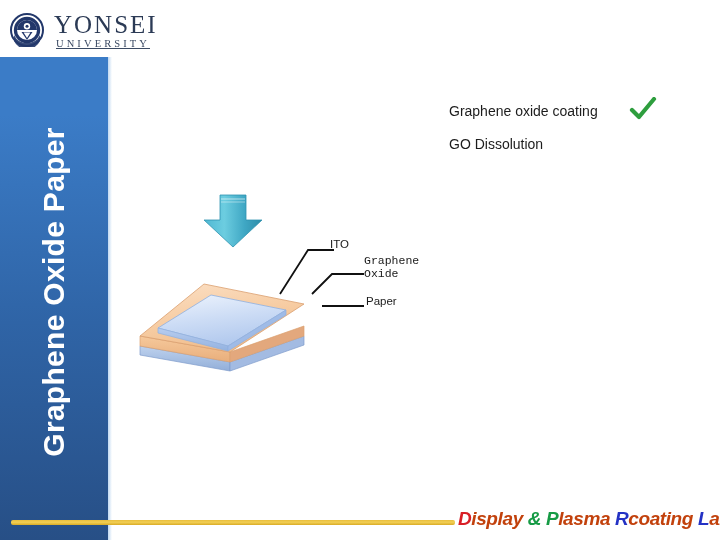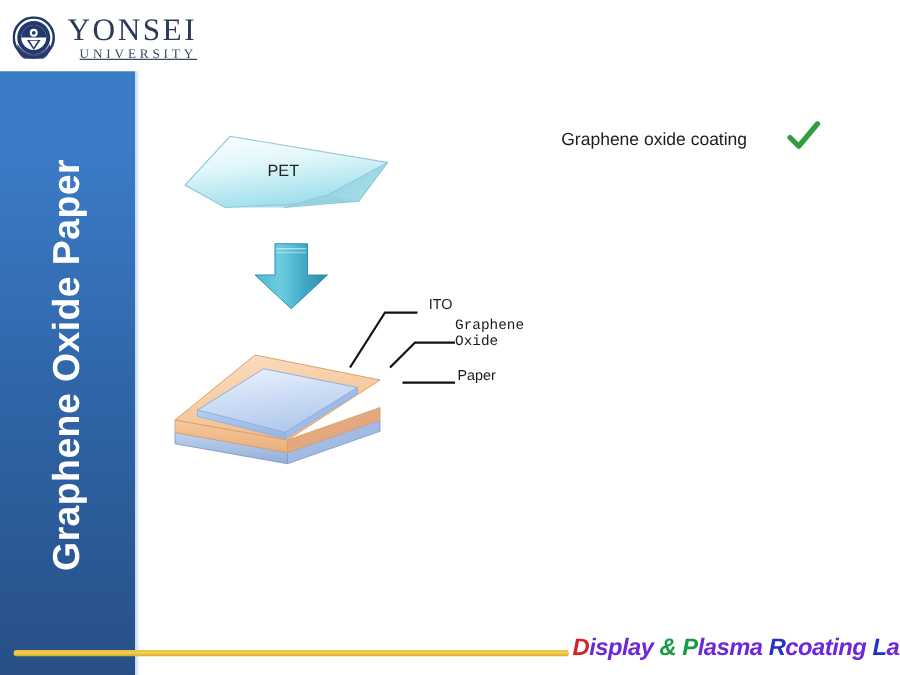--- a/index.html
+++ b/index.html
@@ -18,21 +18,20 @@
     overflow: hidden;
   }
 
   
   #uni-logo {
     position: absolute;
     left: 10px;
     top: 12px;
     width: 240px;
     height: 40px;
-    text-align: right;
   }
   #uni-logo .seal {
     position: absolute;
     left: 0;
     top: 1px;
     width: 34px;
     height: 34px;
   }
   #uni-logo .wordmark {
     position: absolute;
@@ -133,21 +132,21 @@
     width: 200px;
     height: 90px;
   }
   .callout-label {
     position: absolute;
     font-size: 11.5px;
     color: #1a1a1a;
     line-height: 13px;
     white-space: pre-line;
   }
-  #label-ito   { left: 343px; top: 238px; }
+  #label-ito   { left: 330px; top: 238px; }
   #label-go    { left: 364px; top: 254px; font-family: Liberation Mono, monospace; }
   #label-glass { left: 366px; top: 295px; }
 
   
   #tasklist {
     position: absolute;
     left: 449px;
     top: 103px;
     width: 260px;
   }
@@ -203,21 +202,21 @@
     letter-spacing: -0.4px;
     white-space: nowrap;
     line-height: 28px;
   }
   #footer-logo span { display: inline; }
   .fl-d { color: #d81f26; }
   .fl-p { color: #169b45; }
   .fl-amp { color: #169b45; }
   .fl-r { color: #2432c4; }
   .fl-l { color: #2432c4; }
-  .fl-dark { color: #6d28d9; }
+  .fl-dark { color: #c2410c; }
 </style>
 </head>
 <body>
 
 <div id="slide">
 
   <div id="uni-logo">
     <svg class="seal" viewBox="0 0 34 34">
       <circle cx="17" cy="17" r="16" fill="#ffffff" stroke="#22376a" stroke-width="2"></circle>
       <circle cx="17" cy="17" r="13.2" fill="#22376a"></circle>
@@ -232,39 +231,20 @@
     <div class="wordmark">
       <span class="wm-main">YONSEI</span>
       <span class="wm-sub">UNIVERSITY</span>
     </div>
   </div>
 
   <div id="sidebar">
     <div id="sidebar-title">Graphene Oxide Paper</div>
   </div>
 
-  <div id="pet-group">
-    <svg width="180" height="68" viewBox="0 0 180 68">
-      <defs>
-        <linearGradient id="petGrad" x1="0" y1="0" x2="0.35" y2="1">
-          <stop offset="0%" stop-color="#fbfeff"></stop>
-          <stop offset="45%" stop-color="#e2f7fb"></stop>
-          <stop offset="100%" stop-color="#9fdfeb"></stop>
-        </linearGradient>
-        <linearGradient id="petFold" x1="0" y1="0" x2="1" y2="0.6">
-          <stop offset="0%" stop-color="#7fc6da"></stop>
-          <stop offset="100%" stop-color="#aadeea"></stop>
-        </linearGradient>
-      </defs>
-      <polygon points="42,5 168,26 145,57 38,62 6,44" fill="url(#petGrad)" stroke="#8fc8d6" stroke-width="0.9"></polygon>
-      <polygon points="85,62 145,57 168,26 120,52" fill="url(#petFold)" stroke="#86c2d2" stroke-width="0.7" opacity="0.95"></polygon>
-      <polygon points="38,62 85,62 120,52 145,57" fill="#93d1e0" opacity="0.75"></polygon>
-    </svg>
-    <div id="pet-label">PET</div>
-  </div>
 
   <div id="down-arrow">
     <svg width="70" height="58" viewBox="0 0 70 58">
       <defs>
         <linearGradient id="arrGrad" x1="0" y1="0" x2="1" y2="0">
           <stop offset="0%" stop-color="#4fb8d3"></stop>
           <stop offset="35%" stop-color="#6ccde0"></stop>
           <stop offset="70%" stop-color="#3fa7c4"></stop>
           <stop offset="100%" stop-color="#2d8ca8"></stop>
         </linearGradient>
@@ -337,20 +317,23 @@
 
     <div class="task-row">
       <span class="task-name">Graphene oxide coating</span>
       <svg class="task-check" viewBox="0 0 28 26">
         <path d="M3 13 L10 20 L25 2" fill="none" stroke="#2e9e3e" stroke-width="4.2" stroke-linecap="round" stroke-linejoin="round"></path>
       </svg>
     </div>
 
 
 
+    <div class="task-row">
+      <span class="task-name">GO Dissolution</span>
+    </div>
 
   </div>
 
   <div id="footer-rule"></div>
 
   <div id="footer-logo">
     <span class="fl-d">D</span><span class="fl-dark">isplay </span><span class="fl-amp">&amp;</span><span class="fl-dark"> </span><span class="fl-p">P</span><span class="fl-dark">lasma </span><span class="fl-r">R</span><span class="fl-dark">coating </span><span class="fl-l">L</span><span class="fl-dark">ab.</span>
   </div>
 
 </div>

